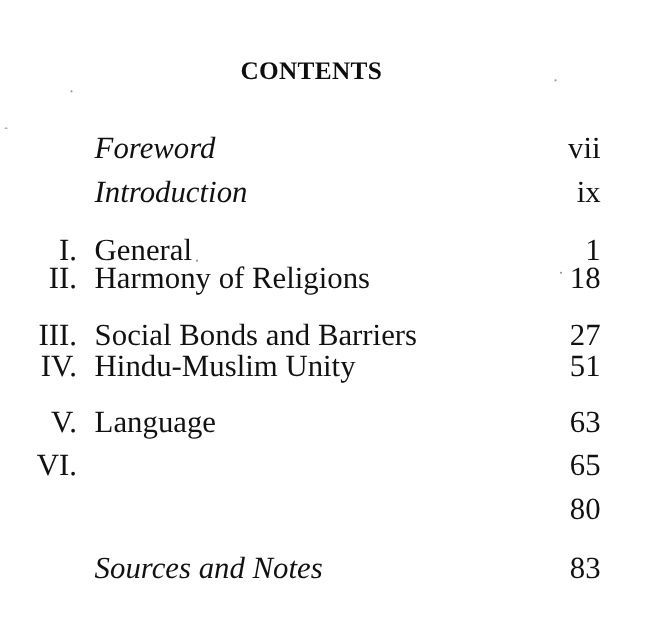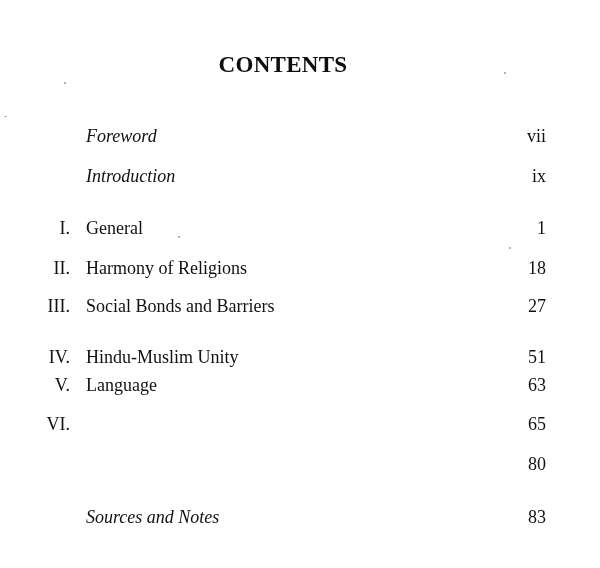--- a/index.html
+++ b/index.html
@@ -30,21 +30,21 @@
       font-size: 23px;
       font-weight: bold;
       letter-spacing: 0.3px;
       color: #0d0d0d;
     }
     .row {
       position: absolute;
       left: 0;
       width: 600px;
       height: 26px;
-      font-size: 18px;
+      font-size: 28px;
       line-height: 26px;
     }
     .num {
       position: absolute;
       right: 530px;
       width: 60px;
       text-align: right;
       font-weight: normal;
     }
     .label {
@@ -81,31 +81,31 @@
   <div class="row" style="top:163px">
     <span class="label italic">Introduction</span>
     <span class="page-ref">ix</span>
   </div>
 
   <div class="row" style="top:215px">
     <span class="num">I.</span>
     <span class="label">General</span>
     <span class="page-ref">1</span>
   </div>
-  <div class="row" style="top:255px">
+  <div class="row" style="top:241px">
     <span class="num">II.</span>
     <span class="label">Harmony of Religions</span>
     <span class="page-ref">18</span>
   </div>
   <div class="row" style="top:293px">
     <span class="num">III.</span>
     <span class="label">Social Bonds and Barriers</span>
     <span class="page-ref">27</span>
   </div>
-  <div class="row" style="top:344px">
+  <div class="row" style="top:321px">
     <span class="num">IV.</span>
     <span class="label">Hindu-Muslim Unity</span>
     <span class="page-ref">51</span>
   </div>
   <div class="row" style="top:372px">
     <span class="num">V.</span>
     <span class="label">Language</span>
     <span class="page-ref">63</span>
   </div>
   <div class="row" style="top:411px">

